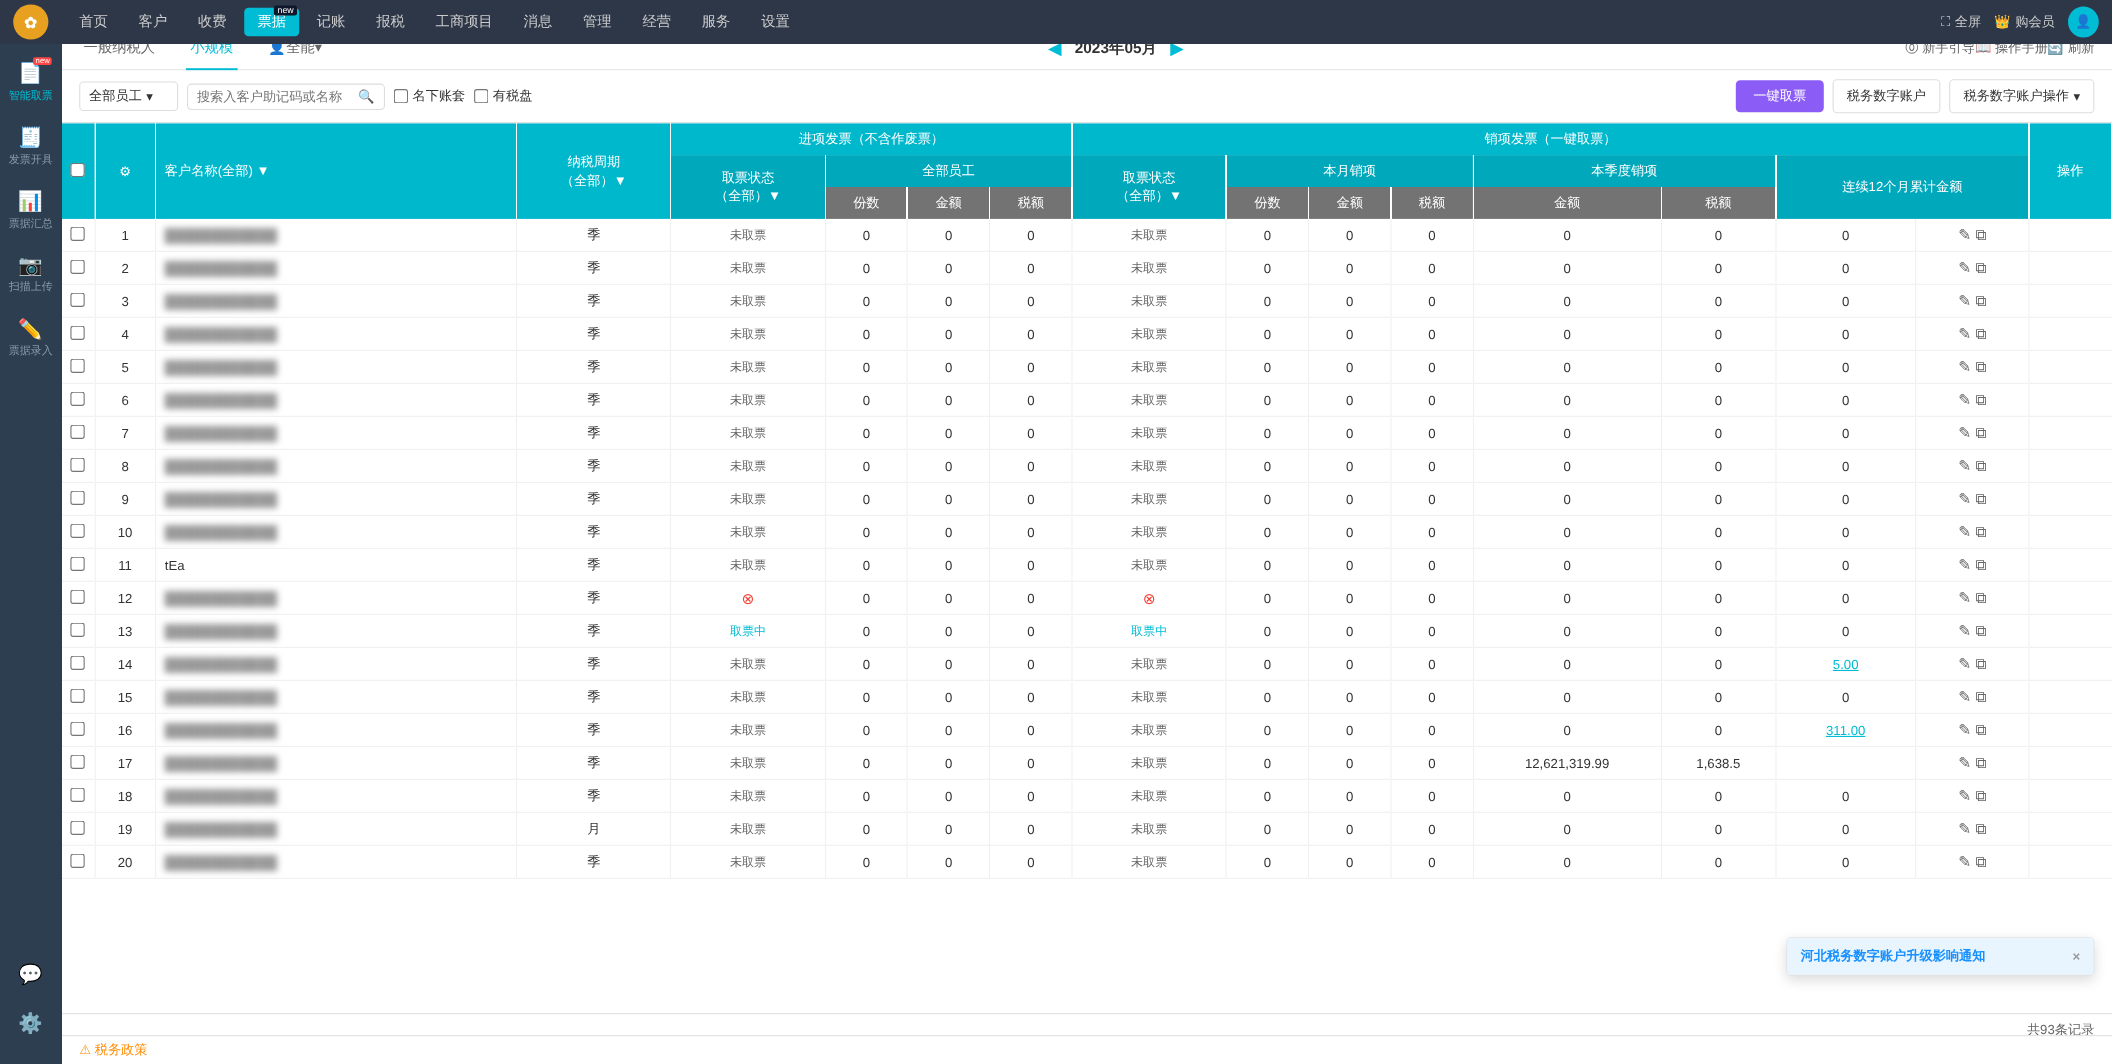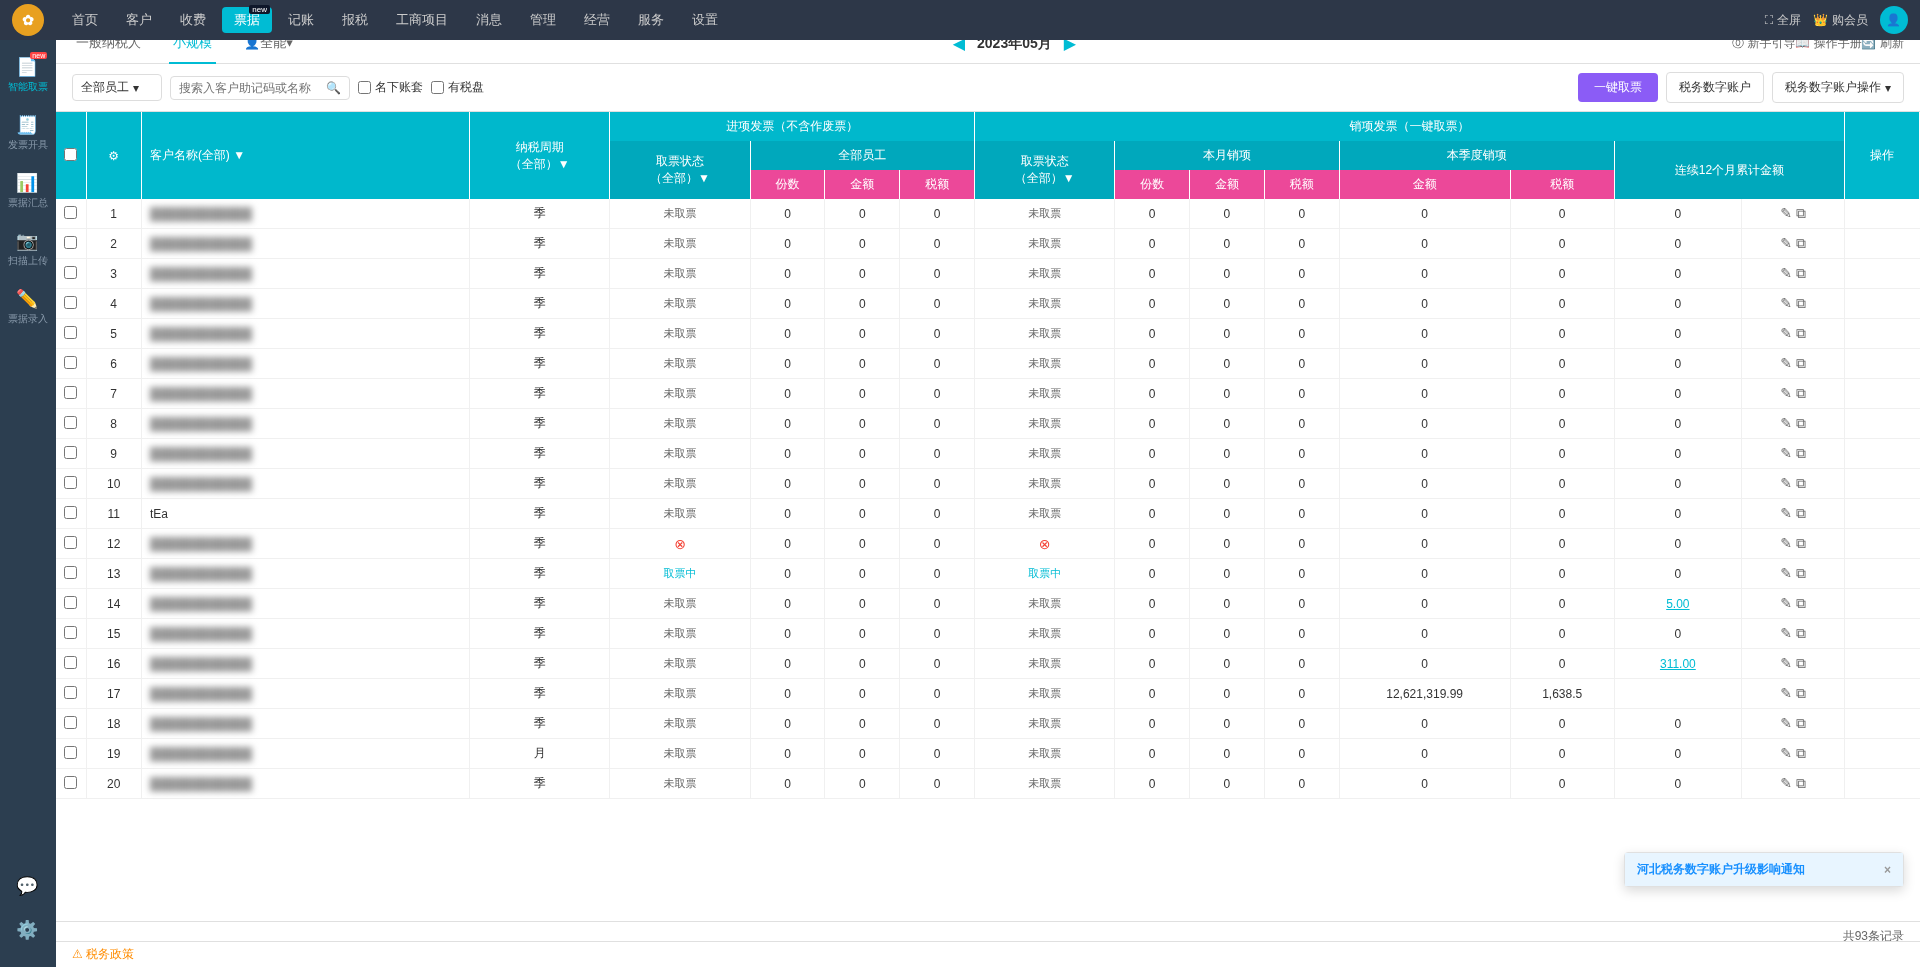--- a/index.html
+++ b/index.html
@@ -275,21 +275,21 @@
       border-right: 1px solid rgba(255,255,255,0.2);
       white-space: nowrap;
       position: sticky;
       top: 0;
       z-index: 10;
     }
     thead tr.th-row2 th {
       background: #00a8bc;
     }
     thead tr.th-row3 th {
-      background: #ec4899;
+      background: #737373;
     }
     tbody tr {
       border-bottom: 1px solid #f0f0f0;
     }
     tbody td {
       padding: 6px 8px;
       text-align: center;
       border-right: 1px solid #f0f0f0;
       color: #333;
       white-space: nowrap;

